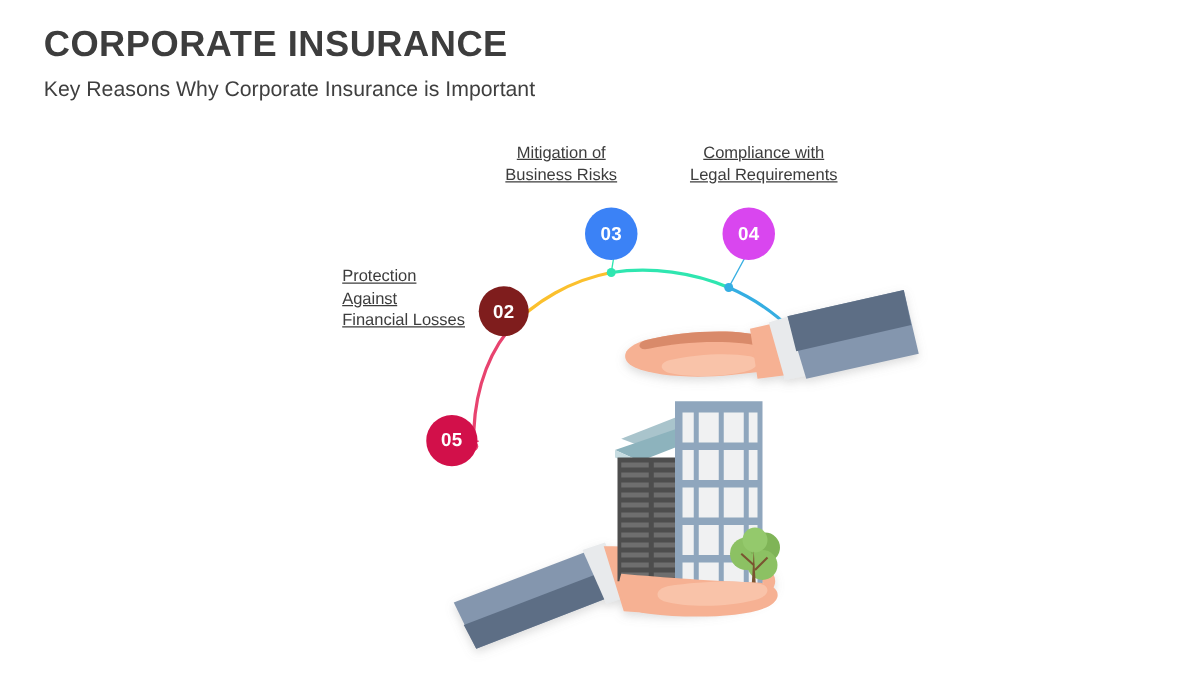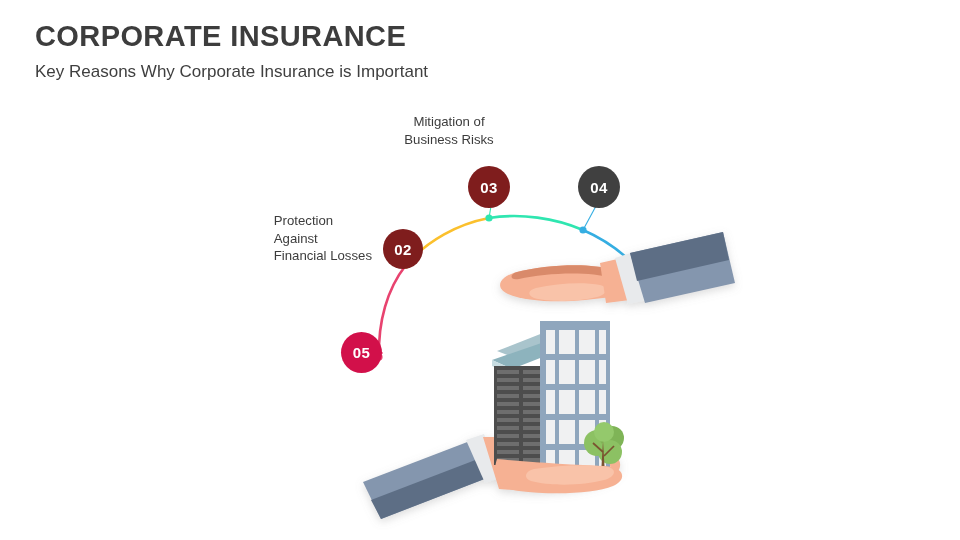--- a/index.html
+++ b/index.html
@@ -45,20 +45,21 @@
     white-space: nowrap;
   }
 
   
   .label {
     position: absolute;
     font-size: 13.2px;
     line-height: 17.5px;
     color: #3c3c3c;
     white-space: pre-line;
+    text-decoration: underline;
   }
   .label-right { }
   .label-center { text-align: center; }
 
   #label-01 { right: 673px; top: 327px; }
   #label-02 { right: 588px; top: 212px; }
   #label-03 { left: 383px; top: 113px; width: 132px; }
   #label-04 { left: 528px; top: 113px; width: 166px; }
 
   
@@ -244,22 +245,24 @@
       <path d="M 615 258 L 634 252 L 648 300 L 628 304 Z" fill="#e8eaec"></path>
 
       <path d="M 630 253 L 723 232 L 735 283 L 645 303 Z" fill="#8496ae"></path>
       <path d="M 630 253 L 723 232 L 729 260 L 637 281 Z" fill="#5d6e85"></path>
     </g>
 
   </svg>
 
   <div class="badge" id="badge-01" style="background:#d2104a;">05</div>
   <div class="badge" id="badge-02" style="background:#7f1d1d;">02</div>
-  <div class="badge" id="badge-03" style="background:#7f1d1d;">03</div>
-  <div class="badge" id="badge-04" style="background:#404040;">04</div>
+  <div class="badge" id="badge-03" style="background:#3b82f6;">03</div>
+  <div class="badge" id="badge-04" style="background:#d946ef;">04</div>
 
   <div class="label label-right" id="label-02">Protection
 Against
 Financial Losses</div>
   <div class="label label-center" id="label-03">Mitigation of
 Business Risks</div>
+  <div class="label label-center" id="label-04">Compliance with
+Legal Requirements</div>
 
 </div>
 
 </body></html>

